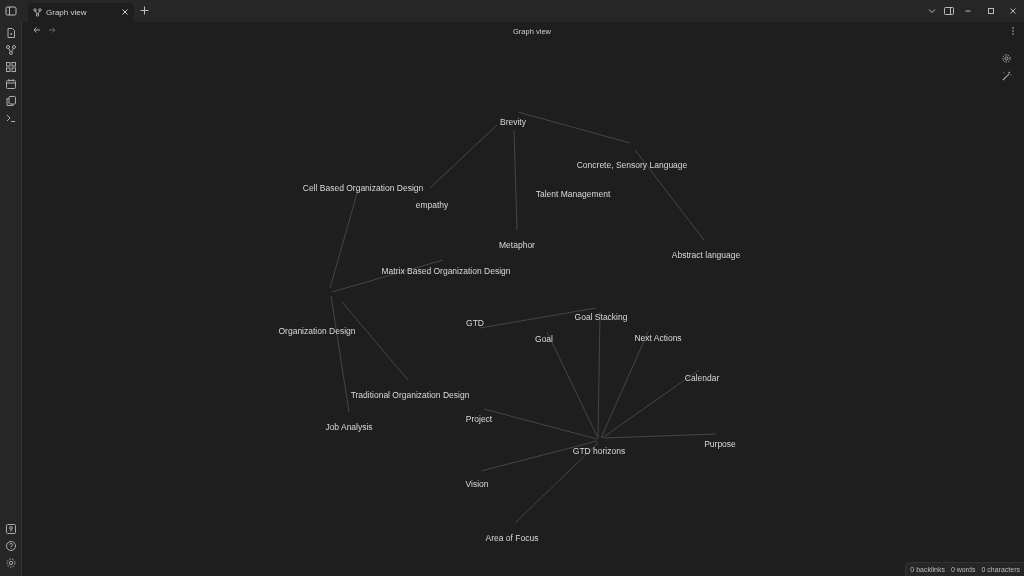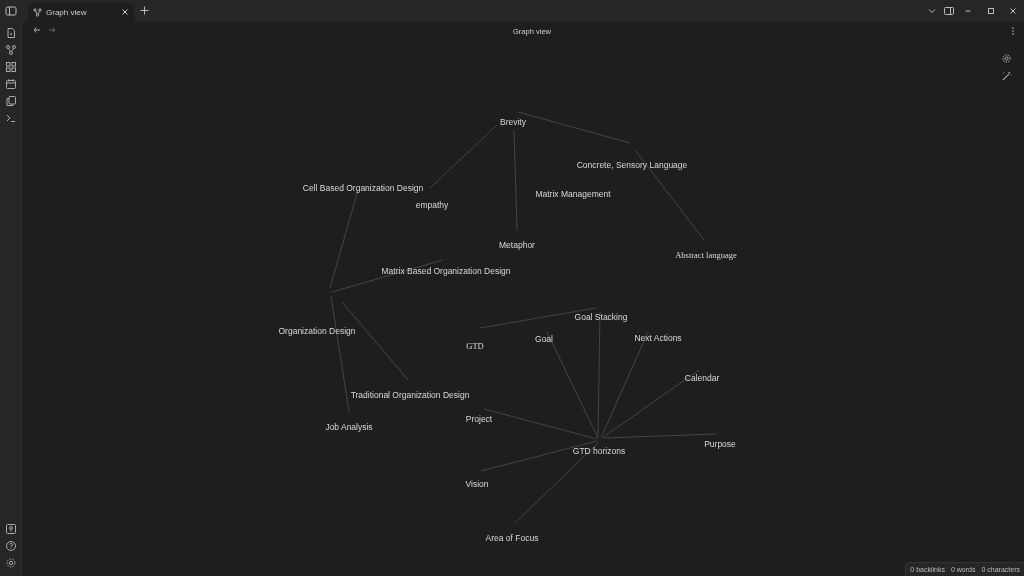--- a/index.html
+++ b/index.html
@@ -188,29 +188,29 @@
       <line x1="699" y1="370" x2="602" y2="438" stroke="#4a4a4a" stroke-width="0.9"></line>
       <line x1="716" y1="434" x2="604" y2="438" stroke="#4a4a4a" stroke-width="0.9"></line>
       <line x1="484" y1="409" x2="597" y2="439" stroke="#4a4a4a" stroke-width="0.9"></line>
       <line x1="481" y1="471" x2="597" y2="441" stroke="#4a4a4a" stroke-width="0.9"></line>
       <line x1="515" y1="523" x2="598" y2="443" stroke="#4a4a4a" stroke-width="0.9"></line>
     </svg>
   <div id="nodes">
       <span class="node-label" style="left: 490px; top: 77px;">Brevity</span>
       <span class="node-label" style="left: 609px; top: 120px;">Concrete, Sensory Language</span>
       <span class="node-label" style="left: 340px; top: 143px;">Cell Based Organization Design</span>
-      <span class="node-label" style="left: 550px; top: 149px;">Matrix Management</span>
+      <span class="node-label" style="left: 550px; top: 149px;">Talent Management</span>
       <span class="node-label" style="left: 399px; top: 160px; padding-left: 20px;">empathy</span>
       <span class="node-label" style="left: 494px; top: 200px;">Metaphor</span>
-      <span class="node-label" style="left: 683px; top: 210px; font-family: Liberation Serif, serif;">Abstract language</span>
+      <span class="node-label" style="left: 683px; top: 210px;">Abstract language</span>
       <span class="node-label" style="left: 423px; top: 226px;">Matrix Based Organization Design</span>
       <span class="node-label" style="left: 294px; top: 258px; margin-top: 28px;">Organization Design</span>
       <span class="node-label" style="left: 578px; top: 272px;">Goal Stacking</span>
       <span class="node-label" style="left: 635px; top: 293px;">Next Actions</span>
-      <span class="node-label" style="left: 452px; top: 301px; font-family: Liberation Serif, serif;">GTD</span>
+      <span class="node-label" style="left: 452px; top: 278px;">GTD</span>
       <span class="node-label" style="left: 521px; top: 294px;">Goal</span>
       <span class="node-label" style="left: 679px; top: 333px;">Calendar</span>
       <span class="node-label" style="left: 387px; top: 350px;">Traditional Organization Design</span>
       <span class="node-label" style="left: 456px; top: 374px;">Project</span>
       <span class="node-label" style="left: 326px; top: 382px;">Job Analysis</span>
       <span class="node-label" style="left: 697px; top: 399px;">Purpose</span>
       <span class="node-label" style="left: 576px; top: 406px;">GTD horizons</span>
       <span class="node-label" style="left: 454px; top: 439px;">Vision</span>
       <span class="node-label" style="left: 489px; top: 493px;">Area of Focus</span>
     </div>

